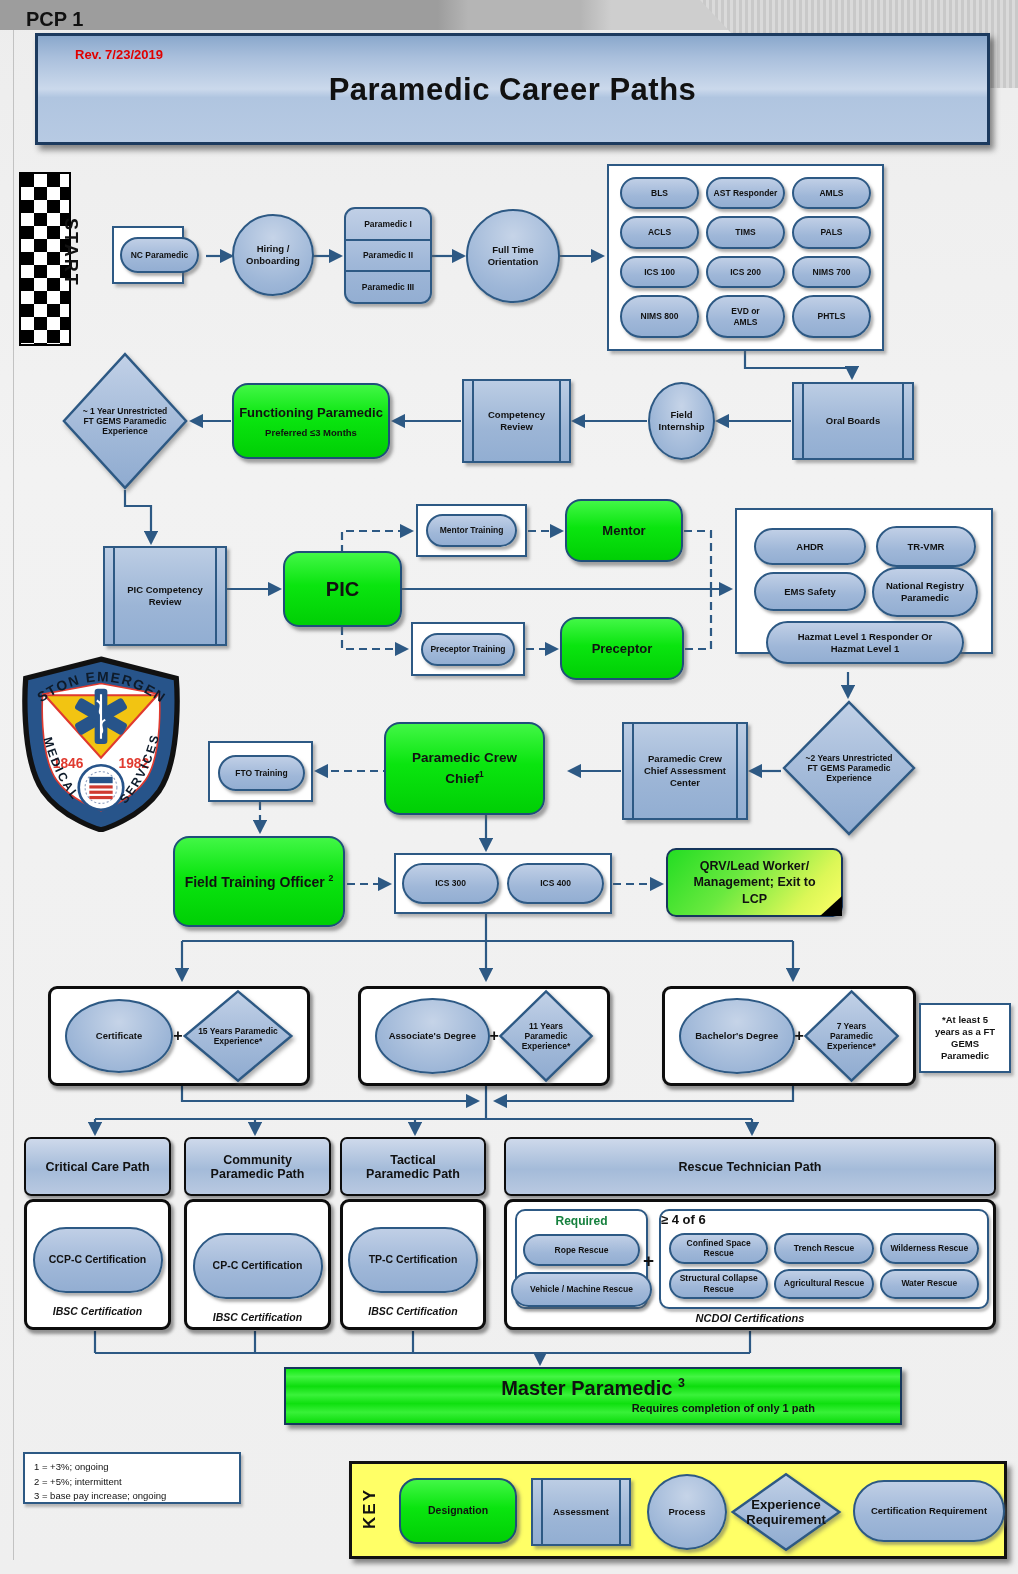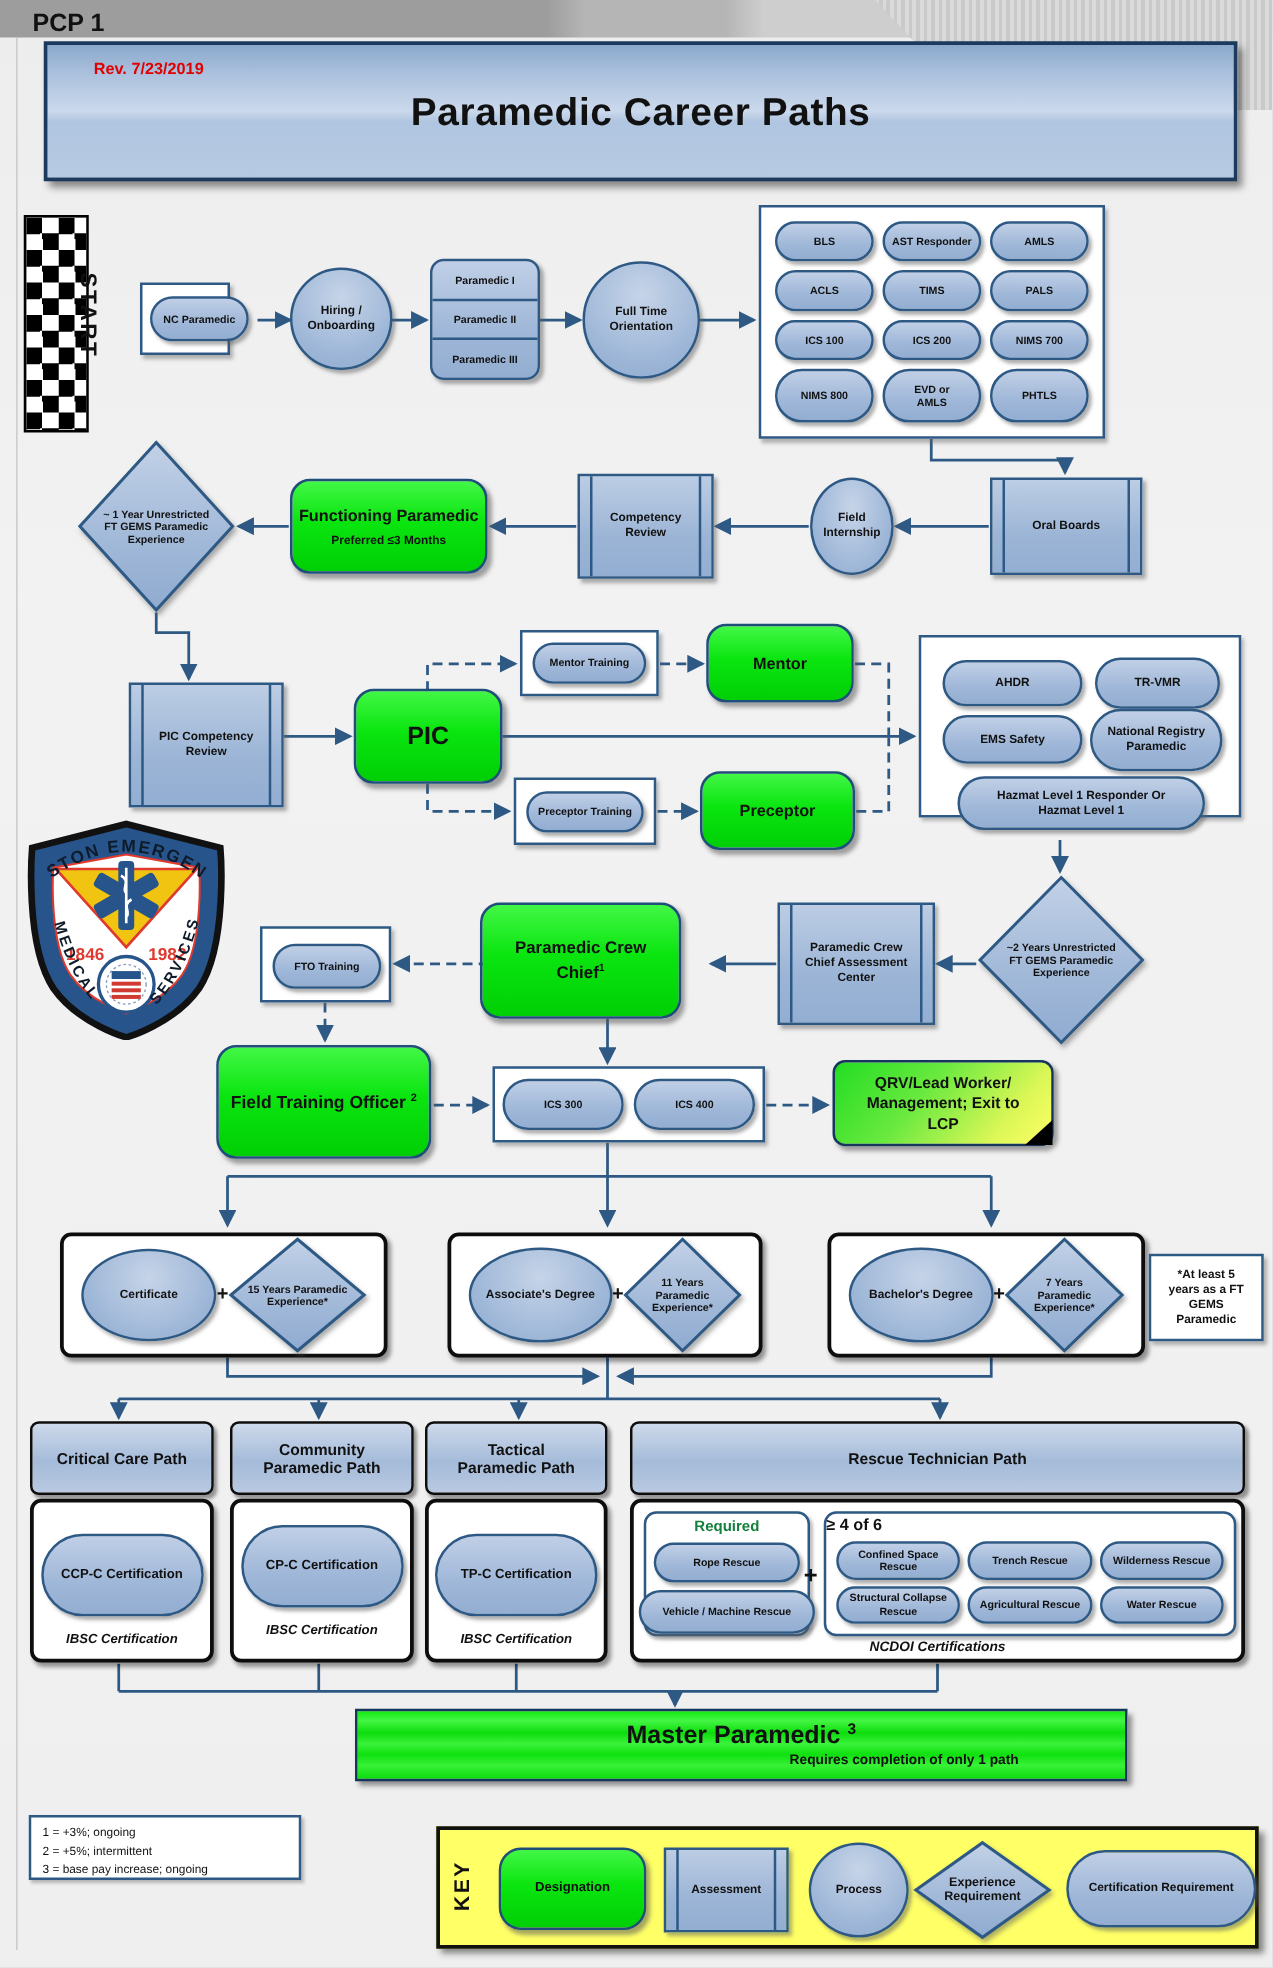--- a/index.html
+++ b/index.html
@@ -305,21 +305,21 @@
 
   <div class="abs pathhead ctr" style="left:24px;top:1137px;width:147px;height:59px;padding:0 10px;">Critical Care Path</div>
   <div class="abs pathhead ctr" style="left:184px;top:1137px;width:147px;height:59px;padding:0 14px;">Community Paramedic Path</div>
   <div class="abs pathhead ctr" style="left:340px;top:1137px;width:146px;height:59px;padding:0 16px;">Tactical Paramedic Path</div>
   <div class="abs pathhead ctr" style="left:504px;top:1137px;width:492px;height:59px;">Rescue Technician Path</div>
 
   <div class="abs pathbox" style="left:24px;top:1199px;width:147px;height:131px;display:flex;flex-direction:column;align-items:center;justify-content:flex-end;padding-bottom:10px;gap:12px;">
     <div class="blue pill ctr lab10" style="width:126px;height:62px;">CCP-C Certification</div>
     <div class="caption-i">IBSC Certification</div>
   </div>
-  <div class="abs pathbox" style="left:184px;top:1199px;width:147px;height:131px;display:flex;flex-direction:column;align-items:center;justify-content:flex-end;padding-bottom:17px;gap:12px;">
+  <div class="abs pathbox" style="left:184px;top:1199px;width:147px;height:131px;display:flex;flex-direction:column;align-items:center;justify-content:flex-end;padding-bottom:4px;gap:12px;">
     <div class="blue pill ctr lab10" style="width:126px;height:62px;">CP-C Certification</div>
     <div class="caption-i">IBSC Certification</div>
   </div>
   <div class="abs pathbox" style="left:340px;top:1199px;width:146px;height:131px;display:flex;flex-direction:column;align-items:center;justify-content:flex-end;padding-bottom:10px;gap:12px;">
     <div class="blue pill ctr lab10" style="width:126px;height:62px;">TP-C Certification</div>
     <div class="caption-i">IBSC Certification</div>
   </div>
 
   <div class="abs pathbox" style="left:504px;top:1199px;width:492px;height:131px;">
     <div class="abs subbox" style="left:8px;top:7px;width:133px;height:100px;display:flex;flex-direction:column;align-items:center;padding-top:3px;gap:6px;">
@@ -354,18 +354,18 @@
 
   <div class="abs keybox" style="left:349px;top:1461px;width:658px;height:98px;">
     <div class="abs keylab" style="left:8px;top:24px;">KEY</div>
     <div class="abs green ctr lab10" style="left:47px;top:14px;width:118px;height:66px;border-radius:18px;">Designation</div>
     <div class="abs assess ctr lab9" style="left:179px;top:14px;width:100px;height:68px;">Assessment</div>
     <div class="abs circle ctr lab9" style="left:295px;top:10px;width:80px;height:76px;">Process</div>
     <div class="dmd ctr abs" style="left:379px;top:9px;width:110px;height:78px;">
       <svg viewBox="0 0 100 100" preserveAspectRatio="none">
           <polygon points="50,1.5 98.5,50 50,98.5 1.5,50"></polygon>
         </svg>
-      <span class="dlab" style="font-size:10px;">Experience Requirement</span>
+      <span class="dlab" style="font-size:13px;">Experience Requirement</span>
     </div>
     <div class="abs blue pill ctr lab9" style="left:501px;top:16px;width:152px;height:62px;padding:0 10px;">Certification Requirement</div>
   </div>
 
 </div>
 
 </body></html>

